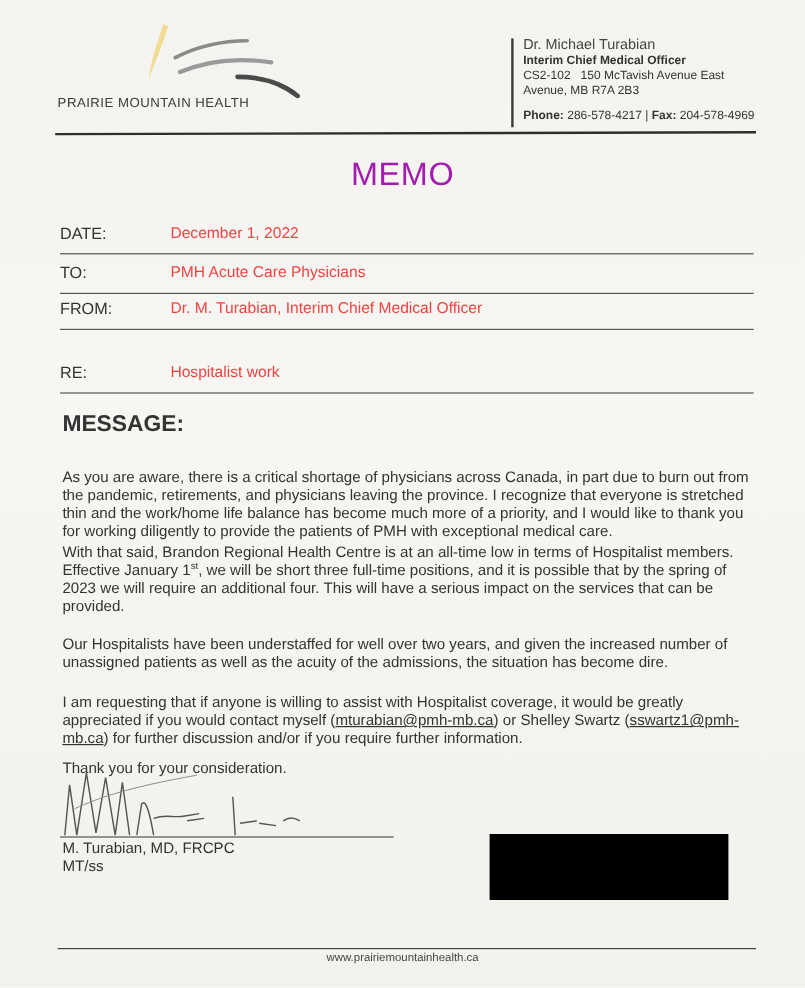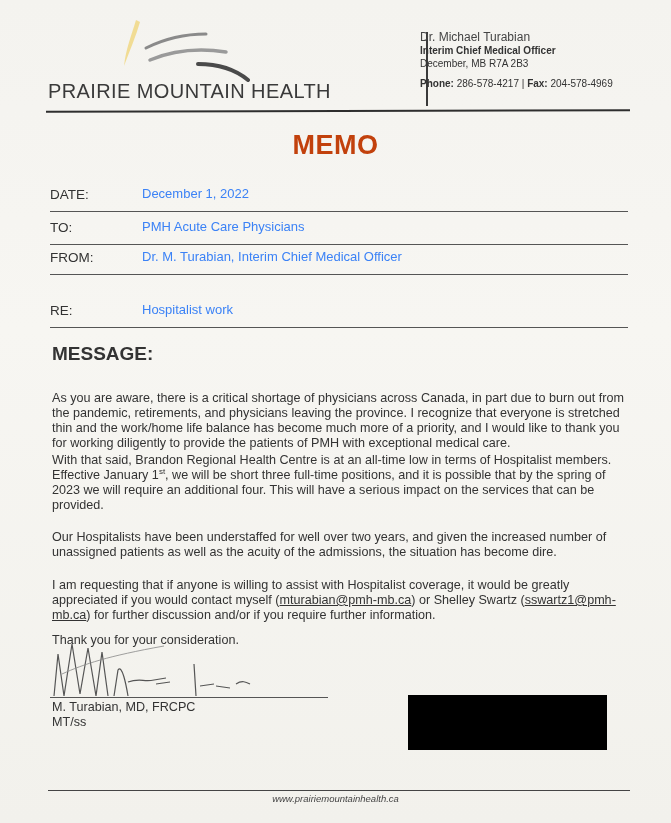--- a/index.html
+++ b/index.html
@@ -8,69 +8,70 @@
     background: linear-gradient(180deg, #f4f3ef 0%, #f7f6f2 40%, #f2f1ec 100%);
     font-family: "Liberation Sans", sans-serif;
     color:#2a2a2a;
     position:relative;
   }
   .page { position:absolute; inset:0; }
   .logo { position:absolute; left:48px; top:12px; width:220px; height:90px; }
   .logo svg { position:absolute; left:40px; top:0; }
   .org-name {
     position:absolute; left:0; top:68px;
-    font-size:20px; letter-spacing:0.4px; color:#3a3a3a; white-space:nowrap;
+    font-size:11px; letter-spacing:0.4px; color:#3a3a3a; white-space:nowrap;
   }
   .header-rule { position:absolute; left:46px; top:110px; width:584px; height:2px; background:#2e2e2e; transform:rotate(-0.15deg); }
   .contact-divider { position:absolute; left:426px; top:32px; width:1.5px; height:74px; background:#3a3a3a; }
-  .contact { position:absolute; left:420px; top:30px; font-size:10px; line-height:12.5px; color:#333; }
+  .contact { position:absolute; left:436px; top:30px; font-size:10px; line-height:12.5px; color:#333; }
   .contact .name { font-size:12px; line-height:15px; color:#444; }
   .contact .title { font-weight:bold; }
   .contact .phone { margin-top:8px; font-weight:normal; }
   .contact .phone b { font-weight:bold; }
   .memo-title {
     position:absolute; left:0; width:671px; top:130px; text-align:center;
-    font-size:27px; font-weight:bold; color:#c2410c; letter-spacing:0.5px;
+    font-size:27px; font-weight:normal; color:#a21caf; letter-spacing:0.5px;
   }
   .field-row { position:absolute; left:50px; width:578px; height:30px; }
   .field-row .label { position:absolute; left:0; top:0; font-size:13.5px; color:#333; }
-  .field-row .value { position:absolute; left:92px; top:-1px; font-size:13px; color:#3b82f6; }
+  .field-row .value { position:absolute; left:92px; top:-1px; font-size:13px; color:#ef4444; }
   .field-row .rule { position:absolute; left:0; top:24px; width:578px; height:1px; background:#555; }
   .message-label { position:absolute; left:52px; top:343px; font-size:19px; font-weight:bold; color:#333; }
   .body-text { position:absolute; left:52px; width:580px; font-size:12.6px; line-height:15px; color:#333;margin-top:19px; }
   .body-text p { margin:0; }
   .link { text-decoration:underline; color:#333; }
   sup { font-size:8px; line-height:0; }
   .sig { position:absolute; left:44px; top:634px; width:290px; height:70px; }
   .sig-rule { position:absolute; left:50px; top:697px; width:278px; height:1px; background:#555; }
   .signer { position:absolute; left:52px; top:700px; font-size:12.6px; line-height:15px; color:#333; }
   .redaction { position:absolute; left:408px; top:695px; width:199px; height:55px; background:#000; }
   .footer-rule { position:absolute; left:48px; top:790px; width:582px; height:1px; background:#444; }
-  .footer-url { position:absolute; left:0; width:671px; top:793px; text-align:center; font-size:9.5px; font-style:italic; color:#444; }
+  .footer-url { position:absolute; left:0; width:671px; top:793px; text-align:center; font-size:9.5px; color:#444; }
 </style>
 </head>
 <body>
 
 <div class="page">
 
   <div class="logo">
     <svg width="170" height="70" viewBox="0 0 170 70">
       <path d="M48 8 C44 22, 38 36, 36 54 C42 38, 48 24, 52 10 Z" fill="#f1d98a" opacity="0.9"></path>
       <path d="M58 36 C78 26, 100 22, 118 22" stroke="#8a8a8a" stroke-width="3" fill="none" stroke-linecap="round"></path>
       <path d="M62 48 C86 38, 112 36, 138 40" stroke="#9a9a9a" stroke-width="3.5" fill="none" stroke-linecap="round"></path>
       <path d="M110 52 C130 52, 148 58, 160 68" stroke="#4a4a4a" stroke-width="4" fill="none" stroke-linecap="round"></path>
     </svg>
     <div class="org-name">PRAIRIE MOUNTAIN HEALTH</div>
   </div>
 
   <div class="contact-divider"></div>
   <div class="contact">
     <div class="name">Dr. Michael Turabian</div>
     <div class="title">Interim Chief Medical Officer</div>
-    <div>December, MB R7A 2B3</div>
+    <div style="white-space:pre;">CS2-102   150 McTavish Avenue East</div>
+    <div>Avenue, MB R7A 2B3</div>
     <div class="phone">
       <b>Phone:</b>
       <span>286-578-4217</span>
       <span>|</span>
       <b>Fax:</b>
       <span>204-578-4969</span>
     </div>
   </div>
 
   <div class="header-rule"></div>

